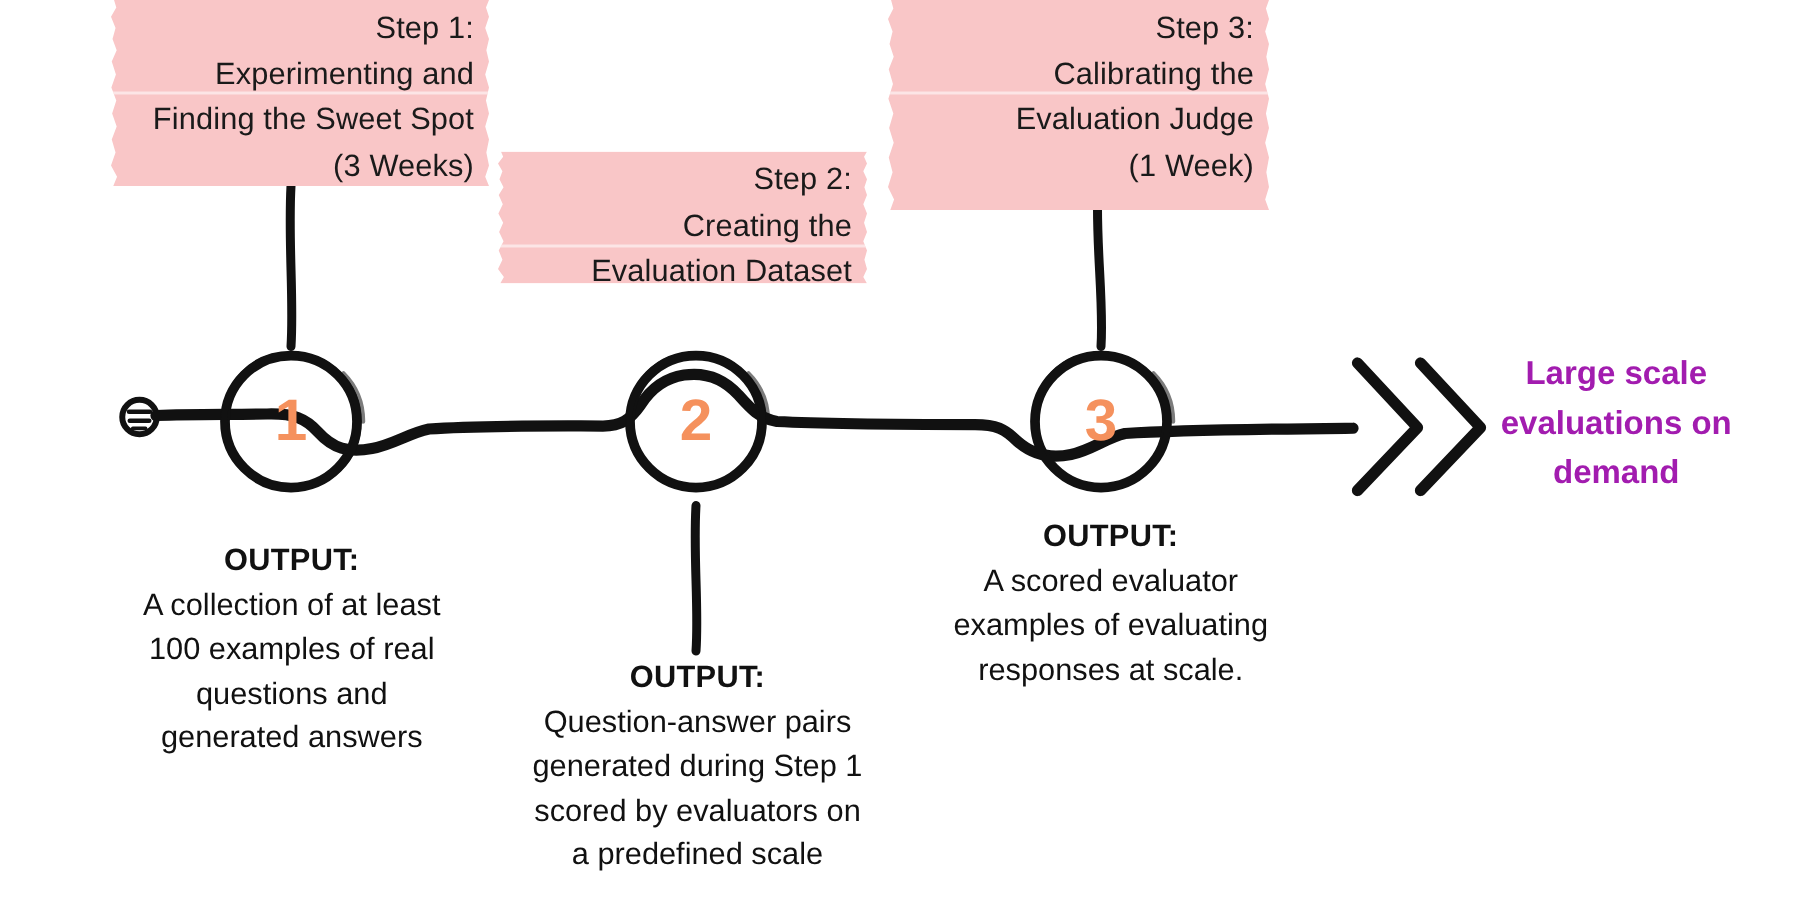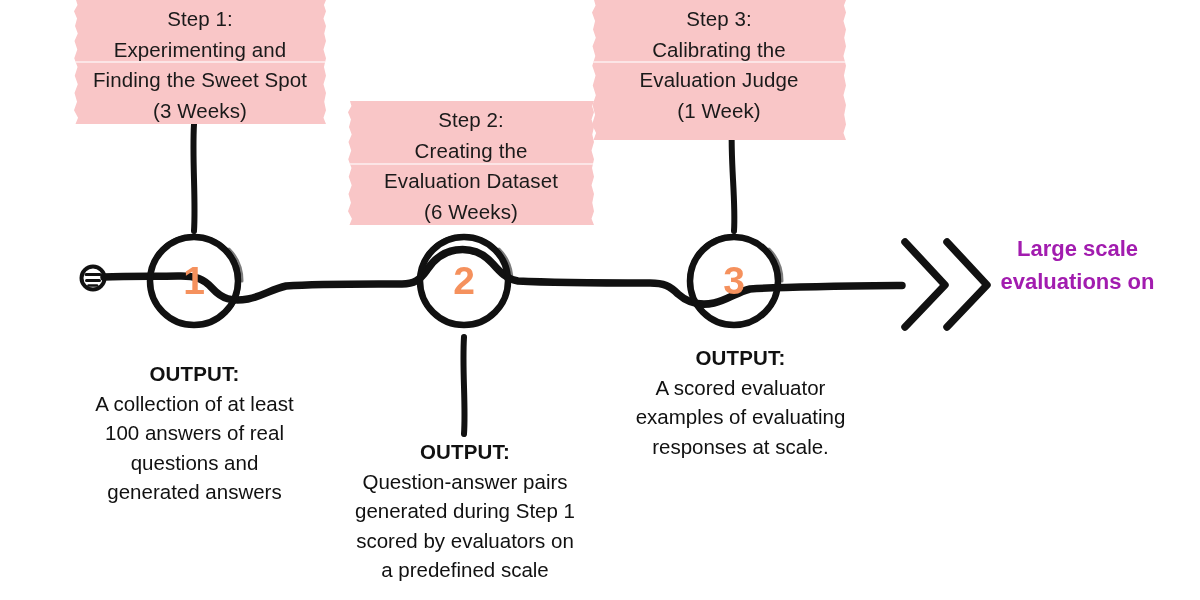--- a/index.html
+++ b/index.html
@@ -43,25 +43,26 @@
     position: absolute;
     left: 0; right: 0;
     height: 2px;
     background: rgba(255,255,255,0.55);
     pointer-events: none;
   }
   .tape .line {
     position: relative;
     z-index: 2;
     white-space: nowrap;
+    text-align: right;
   }
 
   #note-1 { left: 74px;  top: 0px;   width: 252px; height: 124px; }
   #note-1 .seam { top: 61px; }
-  #note-2 { left: 348px; top: 101px; width: 246px; height: 124px; }
+  #note-2 { left: 332px; top: 101px; width: 246px; height: 88px; }
   #note-2 .seam { top: 62px; }
   #note-3 { left: 592px; top: 0px;   width: 254px; height: 140px; }
   #note-3 .seam { top: 61px; }
 
   
   #sketch {
     position: absolute;
     left: 0; top: 0;
     width: 1200px;
     height: 600px;
@@ -210,21 +211,21 @@
     <div class="line">(1 Week)</div>
   </div>
 
   <div class="step-num" id="num-1">1</div>
   <div class="step-num" id="num-2">2</div>
   <div class="step-num" id="num-3">3</div>
 
   <div class="output" id="out-1">
     <div class="ohead">OUTPUT:</div>
     <div>A collection of at least</div>
-    <div>100 answers of real</div>
+    <div>100 examples of real</div>
     <div>questions and</div>
     <div>generated answers</div>
   </div>
 
   <div class="output" id="out-2">
     <div class="ohead">OUTPUT:</div>
     <div>Question-answer pairs</div>
     <div>generated during Step 1</div>
     <div>scored by evaluators on</div>
     <div>a predefined scale</div>
@@ -233,15 +234,16 @@
   <div class="output" id="out-3">
     <div class="ohead">OUTPUT:</div>
     <div>A scored evaluator</div>
     <div>examples of evaluating</div>
     <div>responses at scale.</div>
   </div>
 
   <div id="final-text">
     <div>Large scale</div>
     <div>evaluations on</div>
+    <div>demand</div>
   </div>
 
 </div>
 
 </body></html>

